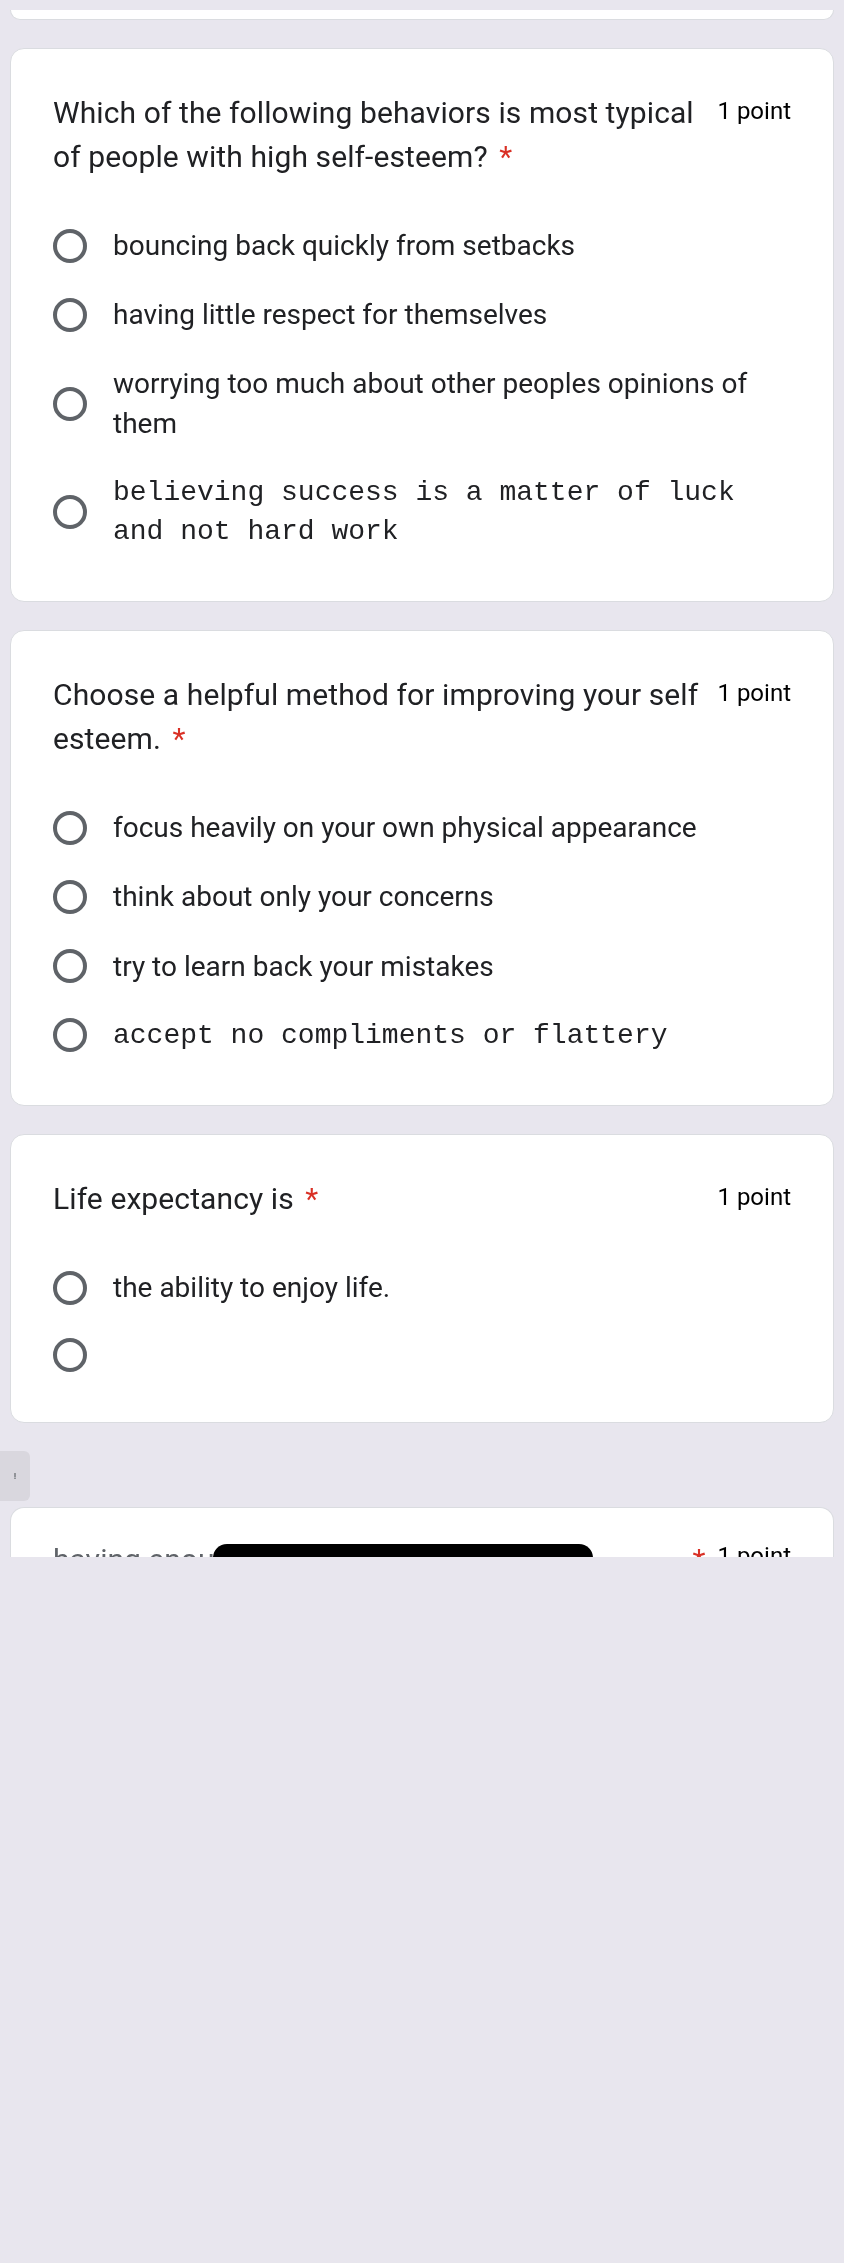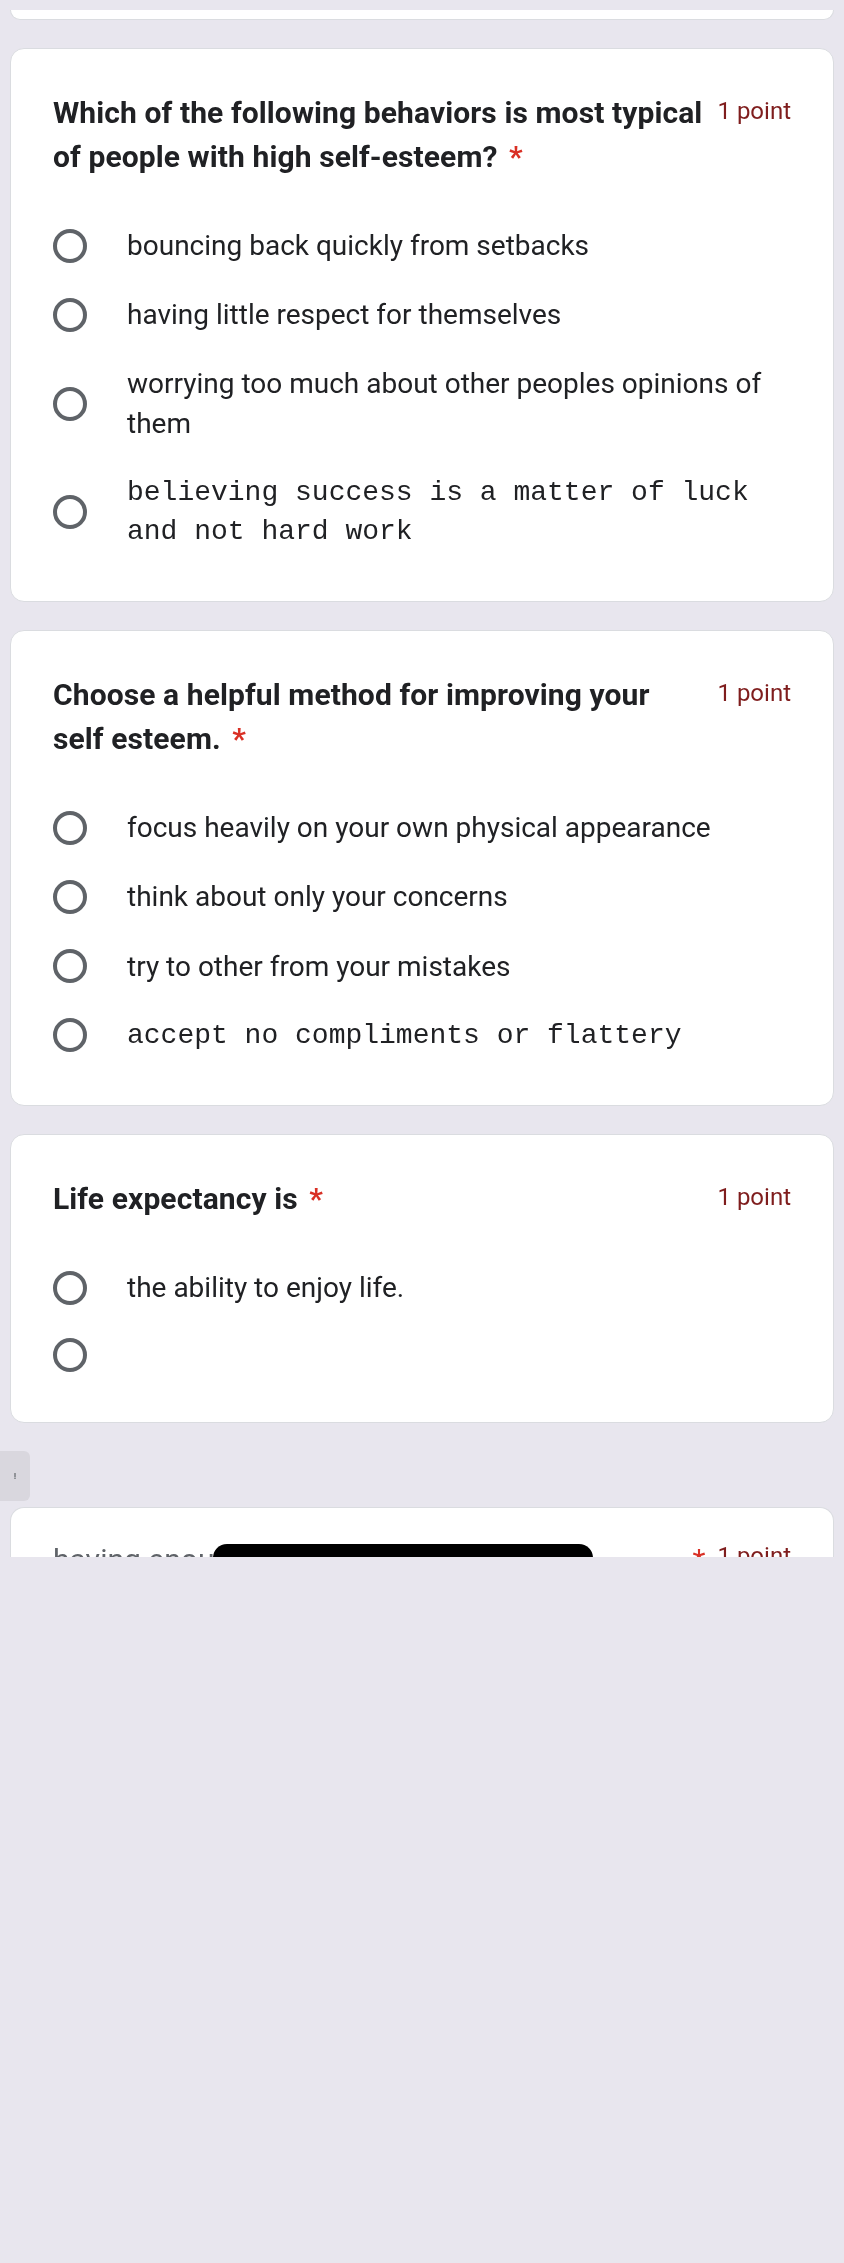--- a/index.html
+++ b/index.html
@@ -29,38 +29,38 @@
     display: flex;
     align-items: flex-start;
     gap: 12px;
     margin-bottom: 48px;
   }
   .q-text {
     font-size: 30px;
     line-height: 1.45;
     letter-spacing: 0.1px;
     flex: 1;
-    font-weight: 700;
+    font-weight: 400;
     color: #202124;
   }
   .required {
     color: #d93025;
     font-size: 30px;
     margin-left: 4px;
   }
   .points {
-    color: #7f1d1d;
+    color: #000000;
     font-size: 24px;
     white-space: nowrap;
     padding-top: 6px;
   }
   .option {
     display: flex;
     align-items: center;
-    gap: 40px;
+    gap: 26px;
     margin-bottom: 30px;
   }
   .option:last-child { margin-bottom: 0; font-family: Liberation Mono, monospace; }
   .radio {
     width: 34px;
     height: 34px;
     border: 4px solid #5f6368;
     border-radius: 50%;
     flex-shrink: 0;
   }
@@ -157,21 +157,21 @@
   <div class="option">
     <div class="radio"></div>
     <div class="option-text">focus heavily on your own physical appearance</div>
   </div>
   <div class="option">
     <div class="radio"></div>
     <div class="option-text">think about only your concerns</div>
   </div>
   <div class="option">
     <div class="radio"></div>
-    <div class="option-text">try to other from your mistakes</div>
+    <div class="option-text">try to learn back your mistakes</div>
   </div>
   <div class="option">
     <div class="radio"></div>
     <div class="option-text">accept no compliments or flattery</div>
   </div>
 </div>
 
 <div class="card">
   <div class="q-header">
     <div class="q-text">

